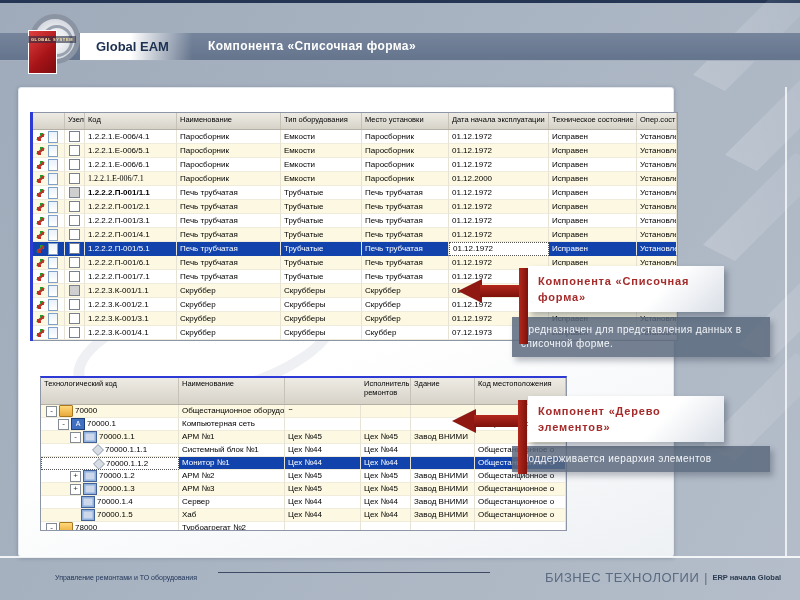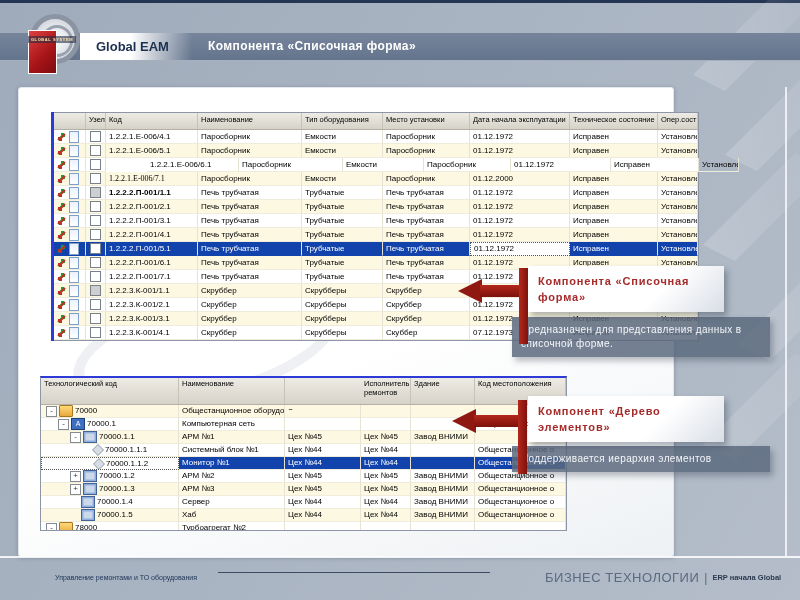--- a/index.html
+++ b/index.html
@@ -33,21 +33,21 @@
         background:rgba(40,44,66,.6);letter-spacing:.6px;text-align:center;padding:1px 0;}
 
   
   .panel{position:absolute;left:18px;top:87px;width:654px;height:468px;border-radius:3px;
         background:linear-gradient(160deg,#ffffff 55%,#eef1f4 100%);
         border:1px solid #e3e8ee;box-shadow:0 1px 4px rgba(40,50,70,.3);}
 
   
   .tbl{position:absolute;background:#fff;font-size:8px;color:#000;border:1px solid #8c96a6;box-sizing:content-box;}
   .tbl::before{content:"";position:absolute;left:-3px;top:-1px;bottom:-1px;width:3px;background:#2d3ad6;}
-  #t1{left:53px;top:112px;width:644px;}
+  #t1{left:32px;top:112px;width:644px;}
   #t2{left:40px;top:376px;width:525px;height:152px;overflow:hidden;border-top:2px solid #2d3ad6;}
   .hrow{display:flex;background:linear-gradient(180deg,#eeebe4,#d6d2c8);border-bottom:1px solid #b4b0a6;}
   #t1 .hrow{height:16px;}
   #t2 .hrow{height:26px;}
   .hcell{box-sizing:border-box;border-right:1px solid #c6c2b8;padding:2px 3px;font-size:7.5px;
          white-space:nowrap;overflow:hidden;flex:none;}
   #t2 .hcell{white-space:normal;line-height:8.5px;}
   .row{display:flex;align-items:stretch;background:#fff;}
   #t1 .row{height:14px;}
   #t2 .row{height:13px;}
@@ -177,21 +177,21 @@
       <div class="cell icons" style="width: 32px;">
         <svg width="11" height="11" viewBox="0 0 11 11">
           <path d="M2 9 L8 3 M8 3 L5 3 M8 3 L8 6" stroke="#1d9e2c" stroke-width="2" fill="none"></path>
           <path d="M9 3 L3 9 M3 9 L6 9 M3 9 L3 6" stroke="#c03024" stroke-width="2" fill="none"></path>
         </svg>
         <div class="ico-doc"></div>
       </div>
       <div class="cell cbc" style="width: 20px;">
         <div class="cb"></div>
       </div>
-      <div class="cell" style="width: 92px; margin-left: 41px;">1.2.2.1.Е-006/6.1</div>
+      <div class="cell" style="width: 92px;">1.2.2.1.Е-006/6.1</div>
       <div class="cell" style="width: 104px;">Паросборник</div>
       <div class="cell" style="width: 81px;">Емкости</div>
       <div class="cell" style="width: 87px;">Паросборник</div>
       <div class="cell" style="width: 100px;">01.12.1972</div>
       <div class="cell" style="width: 88px;">Исправен</div>
       <div class="cell" style="width: 40px;">Установлен</div>
     </div>
     <div class="row odd">
       <div class="cell icons" style="width: 32px;">
         <svg width="11" height="11" viewBox="0 0 11 11">

